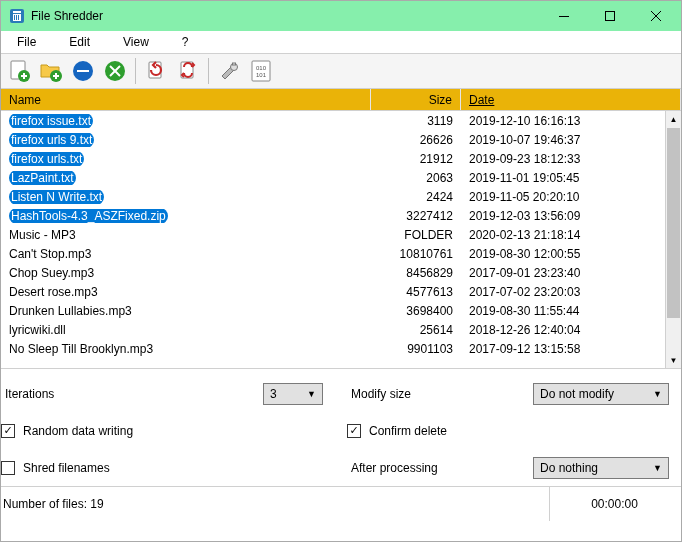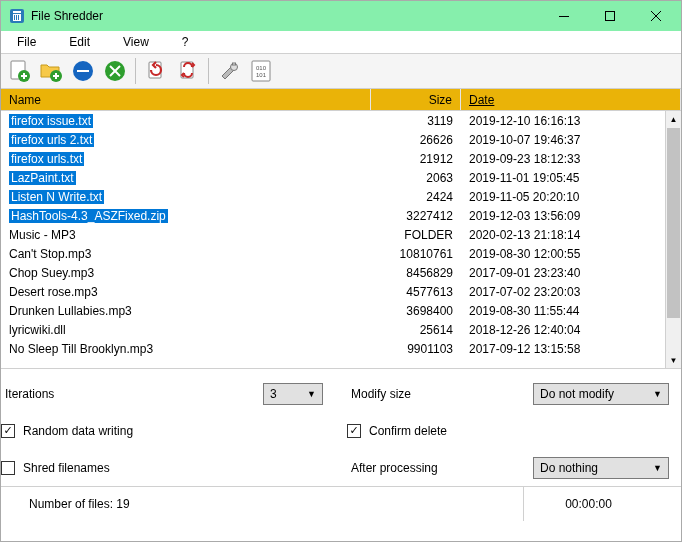--- a/index.html
+++ b/index.html
@@ -97,20 +97,21 @@
     padding:0;
   }
   .cell { padding:0 8px; overflow:hidden; white-space:nowrap; text-overflow:ellipsis;}
   .cell-name { flex:1; }
   .cell-size { width:90px; text-align:right; }
   .cell-date { width:220px; }
   .row.selected .cell-name span {
     background:#0078d7;
     color:#fff;
     padding:1px 2px;
+    border-radius:8px;
   }
   
   .controls {
     padding:10px 12px 4px 0;
     display:grid;
     grid-template-columns: 1fr 1fr;
     column-gap:24px;
     row-gap:12px;
     border-bottom:1px solid #d0d0d0;
     height:118px;
@@ -136,21 +137,21 @@
     align-items:center;
     justify-content:center;
     font-size:11px;
     line-height:1;
   }
   
   .statusbar {
     height:34px;
     display:flex;
     align-items:center;
-    padding:0 28px;
+    padding:0 2px;
   }
   .status-left { flex:1; }
   .status-right { width:130px; text-align:center; border-left:1px solid #d0d0d0; height:100%; display:flex; align-items:center; justify-content:center;}
   
   .vscroll {
     position:absolute; right:0; top:0; bottom:0; width:16px;
     background:#f0f0f0; border-left:1px solid #d0d0d0;
     display:flex; flex-direction:column;
   }
   .vscroll .arrow { height:16px; display:flex; align-items:center; justify-content:center; font-size:8px;}
@@ -269,21 +270,21 @@
   <div class="col col-date">Date</div>
 </div>
 
 <div class="list" id="file-list">
   <div class="row selected">
       <div class="cell cell-name"><span>firefox issue.txt</span></div>
       <div class="cell cell-size">3119</div>
       <div class="cell cell-date">2019-12-10 16:16:13</div>
     </div>
     <div class="row selected">
-      <div class="cell cell-name"><span>firefox urls 2.txt</span></div>
+      <div class="cell cell-name"><span>firefox urls 9.txt</span></div>
       <div class="cell cell-size">26626</div>
       <div class="cell cell-date">2019-10-07 19:46:37</div>
     </div>
     <div class="row selected">
       <div class="cell cell-name"><span>firefox urls.txt</span></div>
       <div class="cell cell-size">21912</div>
       <div class="cell cell-date">2019-09-23 18:12:33</div>
     </div>
     <div class="row selected">
       <div class="cell cell-name"><span>LazPaint.txt</span></div>

